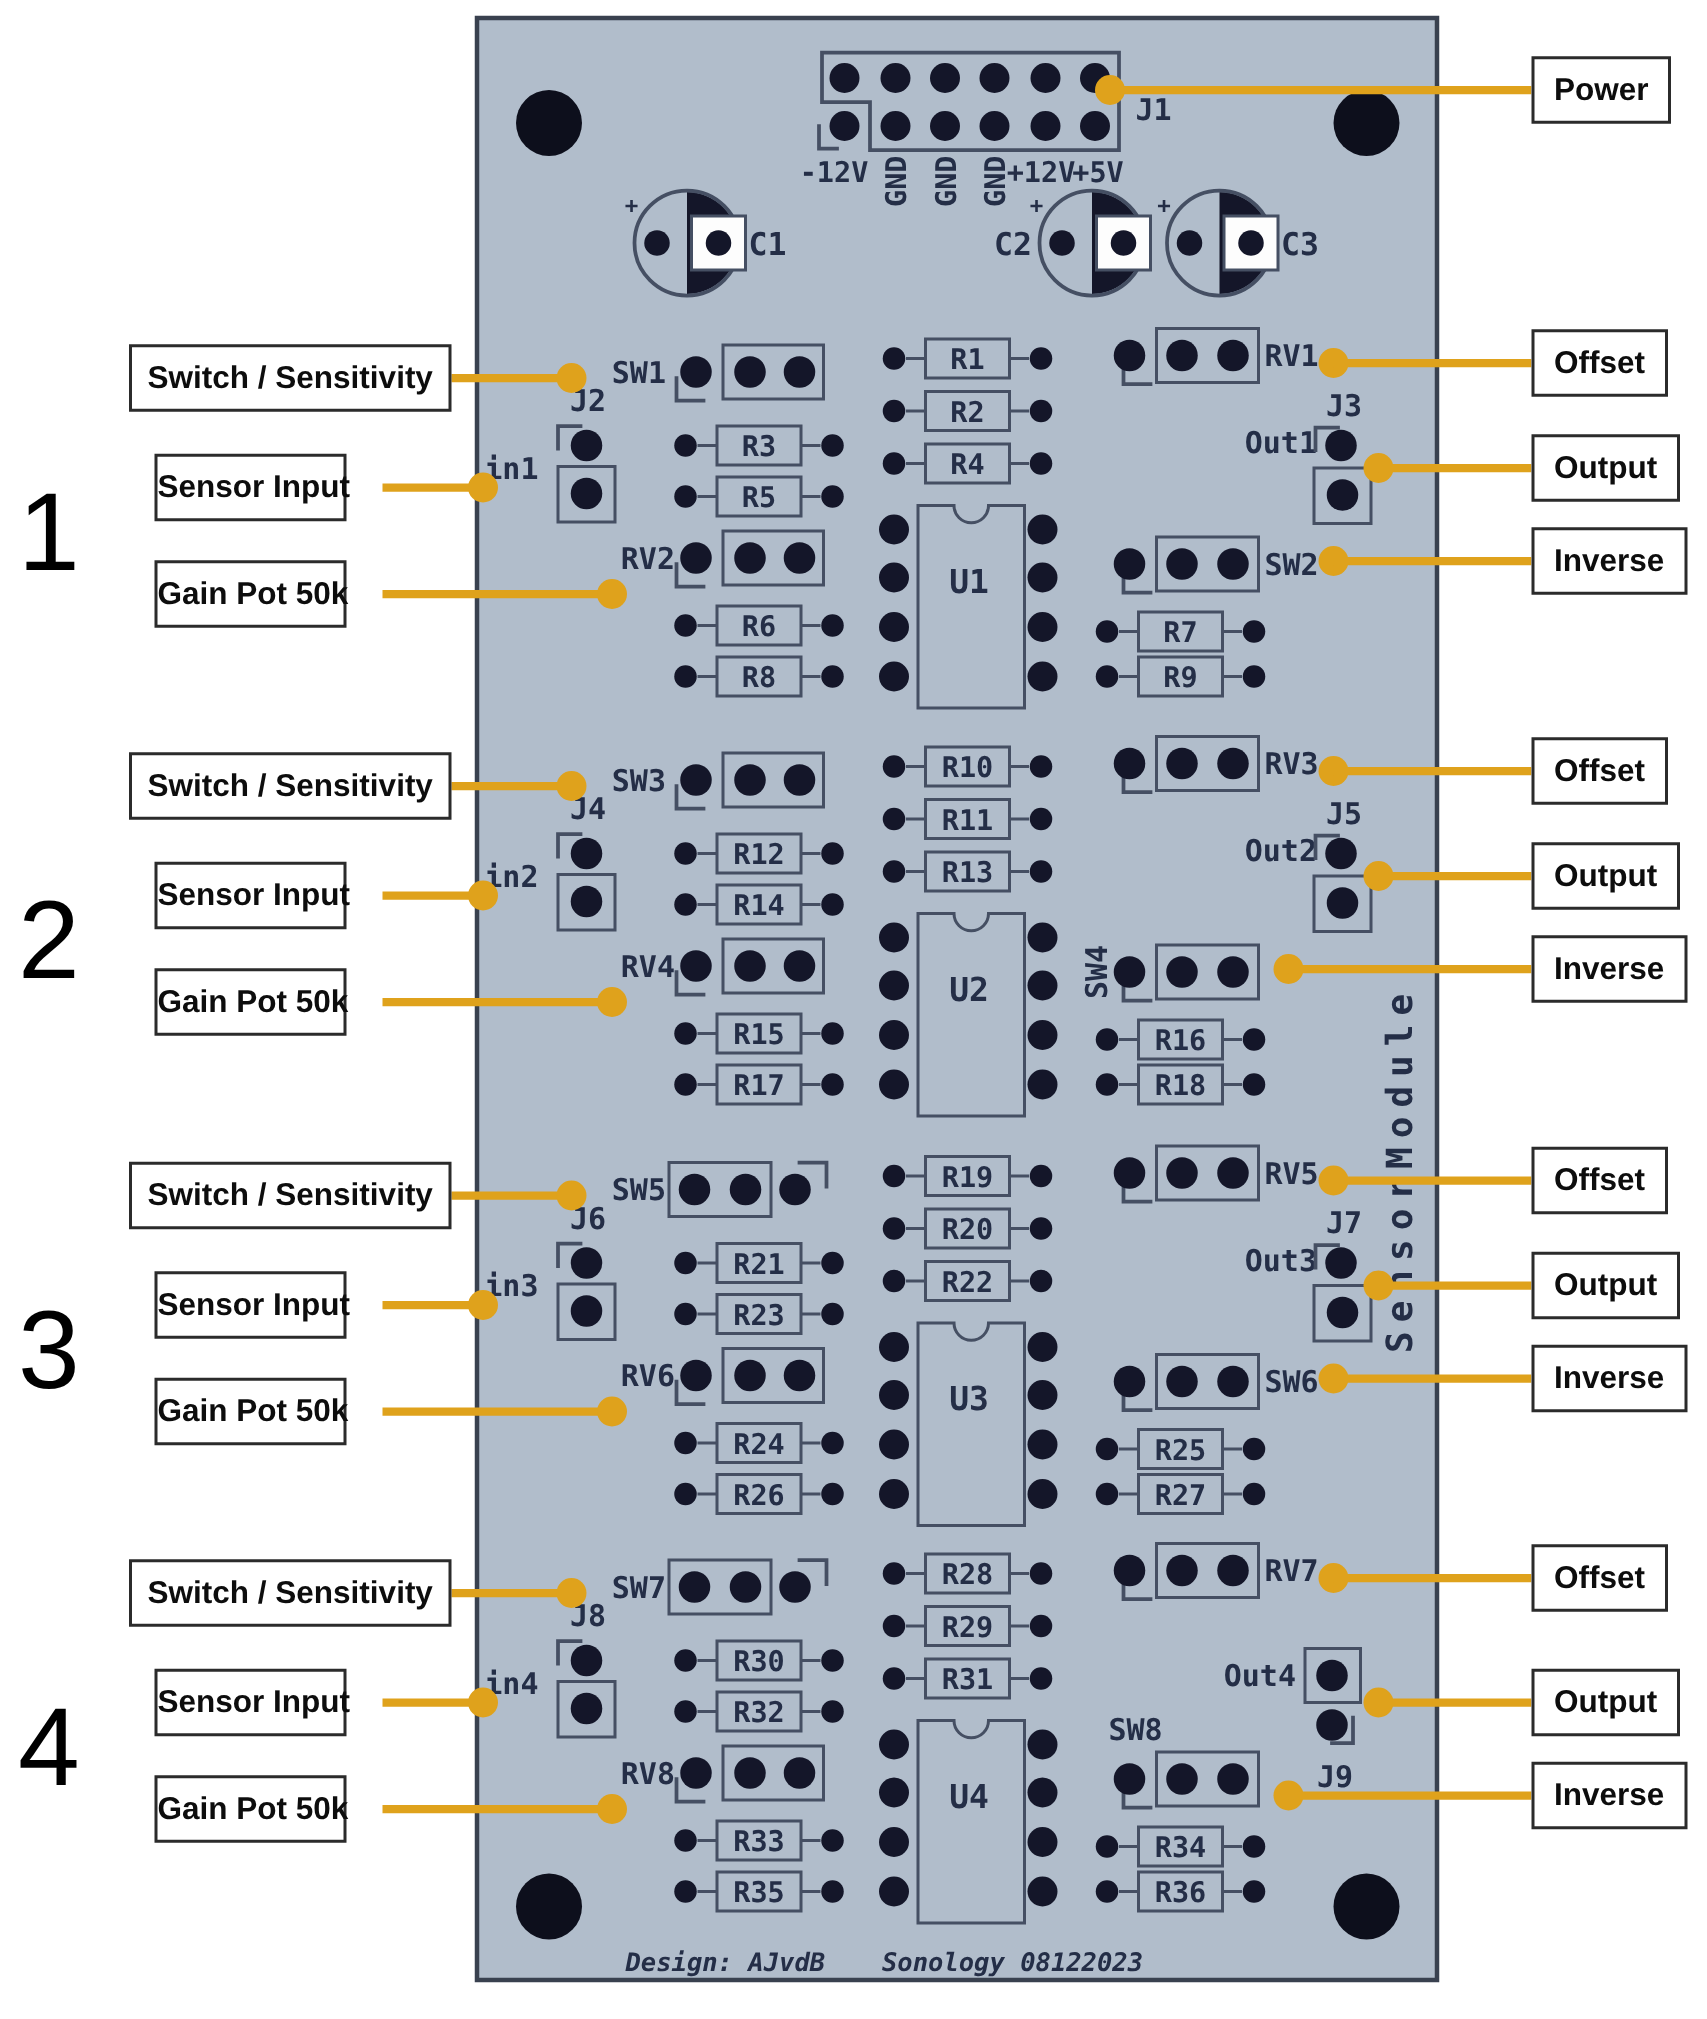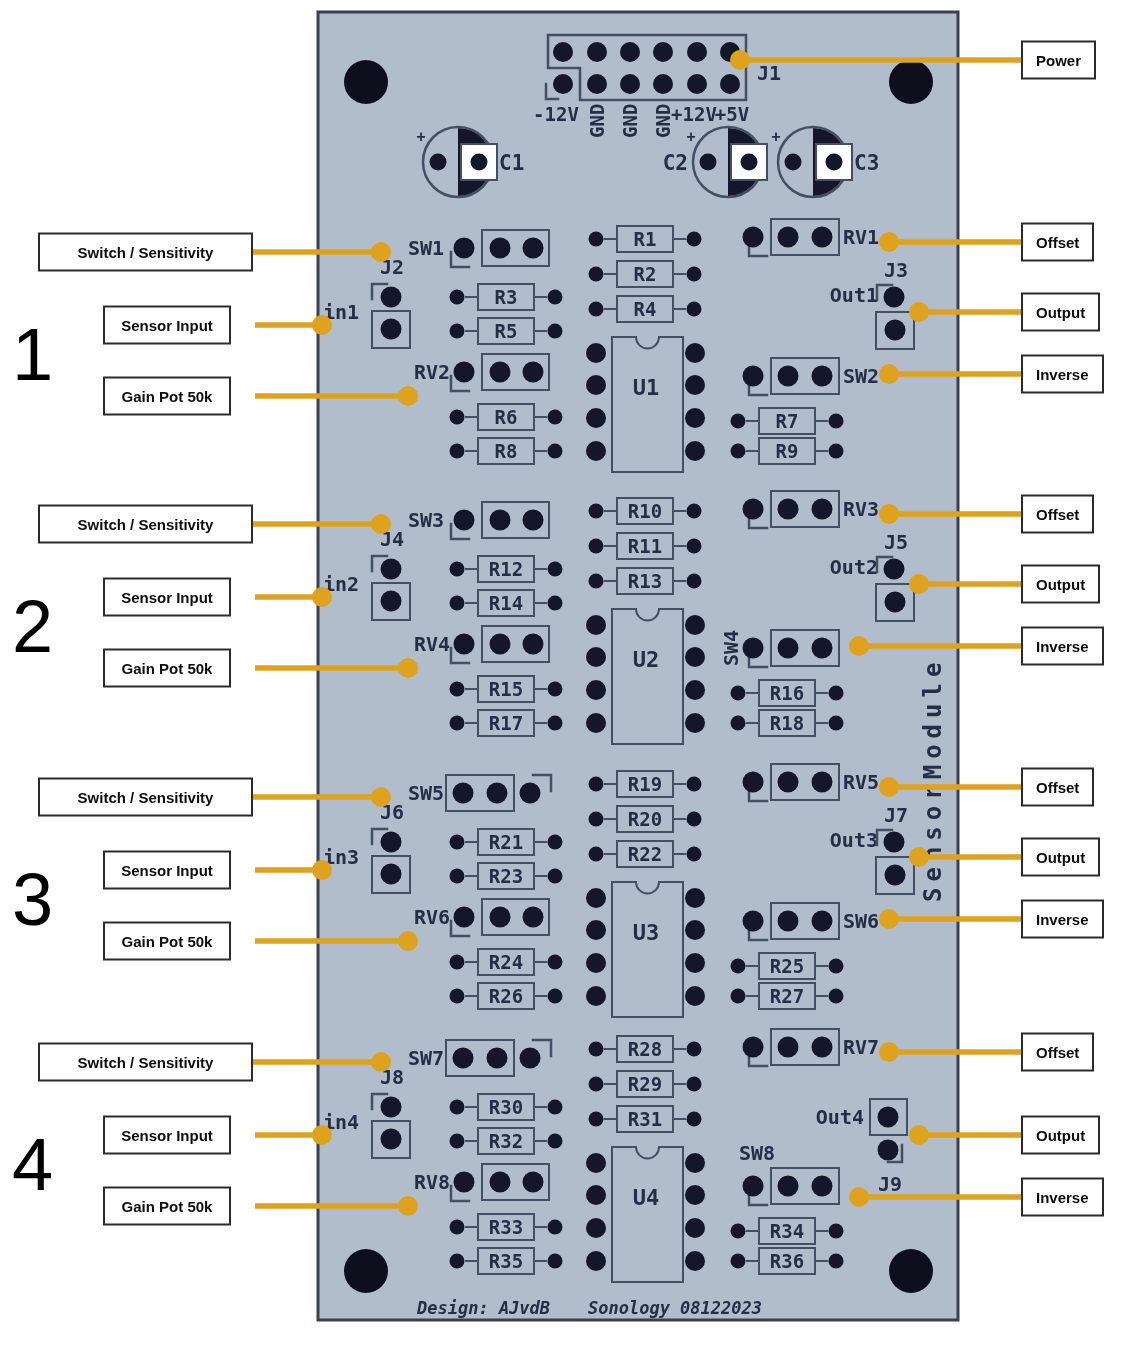--- a/index.html
+++ b/index.html
@@ -1,24 +1,24 @@
 <!DOCTYPE html>
 <html><head>
 <meta charset="utf-8">
 <style>
   html,body{margin:0;padding:0;background:#ffffff;}
   .stage{position:relative;width:1138px;height:1346px;background:#ffffff;
          font-family:"Liberation Sans",sans-serif;overflow:hidden;}
   #board-svg{position:absolute;left:0;top:0;}
   .silk{font-family:"DejaVu Sans Mono",monospace;font-weight:bold;fill:#242e47;}
   .co-box{position:absolute;transform:translateY(-50%);background:#ffffff;
-          border:2px solid #2b2b2b;color:#0d0d0d;font-weight:bold;font-size:15px;
+          border:2px solid #2b2b2b;color:#0d0d0d;font-weight:bold;font-size:21px;
           line-height:1;text-align:center;white-space:nowrap;box-sizing:border-box;
           padding:10px 13px;}
-  .co-w215{width:215px;padding:10px 0;}
+  .co-w215{width:215px;padding:10px 0;margin-left:48px;}
   .co-w152{width:128px;padding:10px 0;}
   .sec-num{position:absolute;transform:translateY(-50%);color:#000;
            font-size:74px;font-weight:400;line-height:1;}
 </style>
 </head>
 <body>
 
 <div class="stage">
   <svg id="board-svg" width="1138" height="1346" viewBox="0 0 1138 1346">
       <g>

